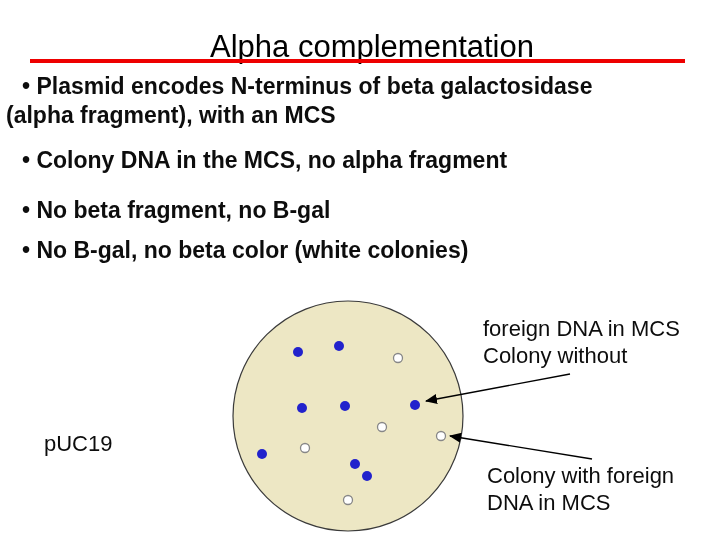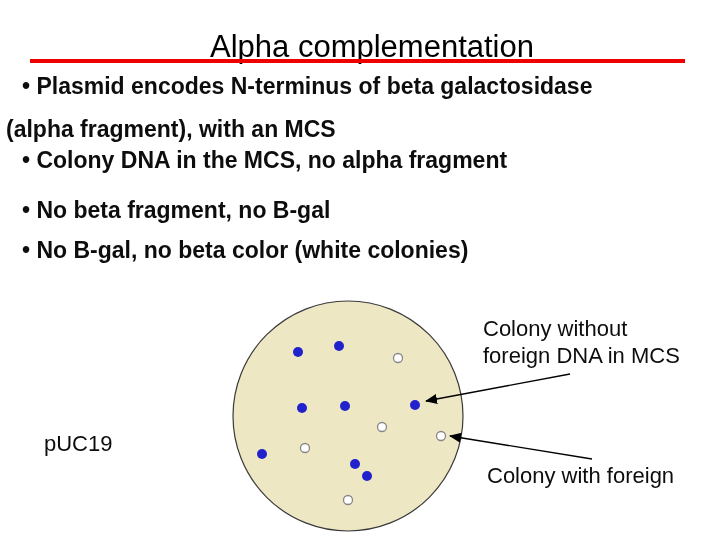--- a/index.html
+++ b/index.html
@@ -26,21 +26,21 @@
 </head>
 <body>
 
 <div class="slide">
 
   <h1 class="title">Alpha complementation</h1>
   <div class="rule"></div>
 
   <div>
     <div class="bullet-line indent" style="top:72px">• Plasmid encodes N-terminus of beta galactosidase</div>
-    <div class="bullet-line" style="top:115px">(alpha fragment), with an MCS</div>
+    <div class="bullet-line" style="top:101px">(alpha fragment), with an MCS</div>
     <div class="bullet-line indent" style="top:146px">• Colony DNA in the MCS, no alpha fragment</div>
     <div class="bullet-line indent" style="top:196px">• No beta fragment, no B-gal</div>
     <div class="bullet-line indent" style="top:236px">• No B-gal, no beta color (white colonies)</div>
   </div>
 
   <svg id="plate-svg" width="720" height="540" viewBox="0 0 720 540">
     <defs>
       <marker id="ah" markerWidth="12" markerHeight="10" refX="11" refY="5" orient="auto" markerUnits="userSpaceOnUse">
         <path d="M0,0 L12,5 L0,10 z" fill="#000000"></path>
       </marker>
@@ -57,25 +57,26 @@
       <circle cx="398" cy="358" r="4.5" fill="#ffffff" stroke="#878787" stroke-width="1.3"></circle>
       <circle cx="382" cy="427" r="4.5" fill="#ffffff" stroke="#878787" stroke-width="1.3"></circle>
       <circle cx="441" cy="436" r="4.5" fill="#ffffff" stroke="#878787" stroke-width="1.3"></circle>
       <circle cx="305" cy="448" r="4.5" fill="#ffffff" stroke="#878787" stroke-width="1.3"></circle>
       <circle cx="348" cy="500" r="4.5" fill="#ffffff" stroke="#878787" stroke-width="1.3"></circle>
       <line x1="570" y1="374" x2="426" y2="401" stroke="#000000" stroke-width="1.3" marker-end="url(#ah)"></line>
       <line x1="592" y1="459" x2="450" y2="436" stroke="#000000" stroke-width="1.3" marker-end="url(#ah)"></line>
     </svg>
 
   <div class="callout" style="left:483px;top:315px">
+    <div>foreign DNA in MCS</div>
     <div>Colony without</div>
-    <div>foreign DNA in MCS</div>
   </div>
 
   <div class="callout" style="left:487px;top:462px">
     <div>Colony with foreign</div>
+    <div>DNA in MCS</div>
   </div>
 
   <div class="callout" style="left:44px;top:430px">
     <div>pUC19</div>
   </div>
 
 </div>
 
 </body></html>

